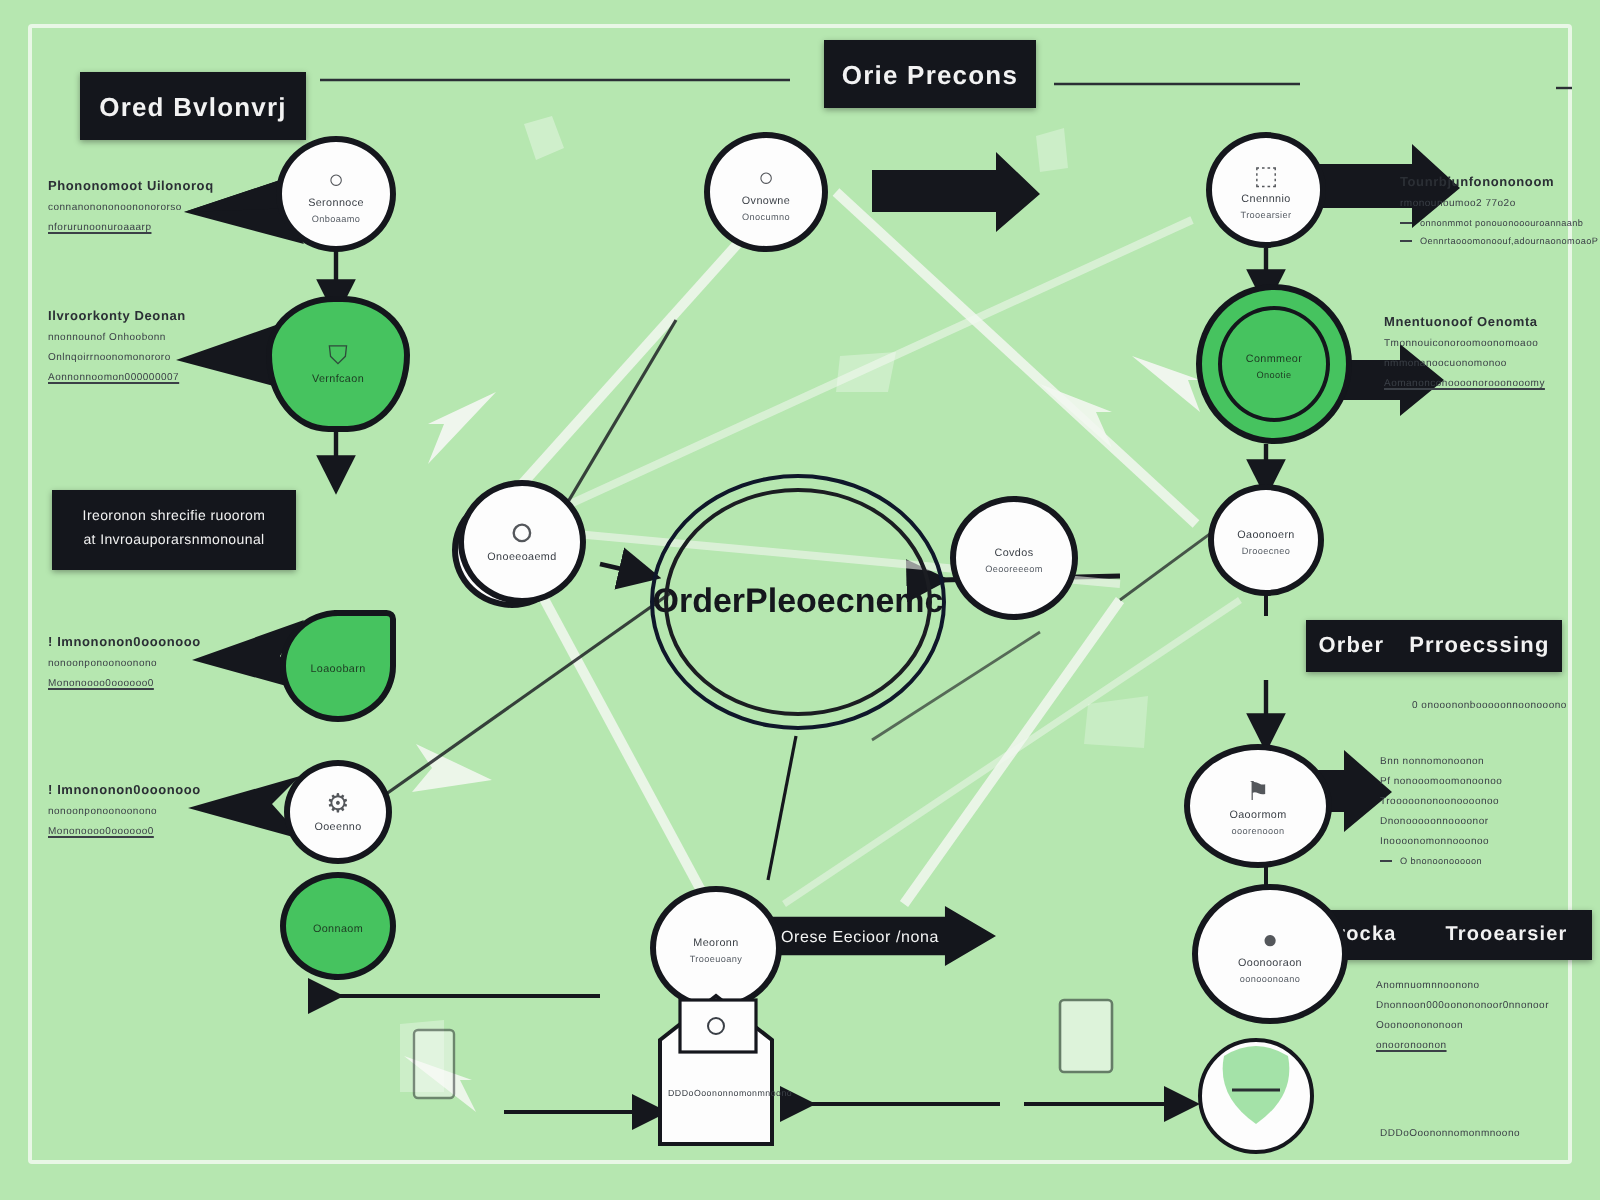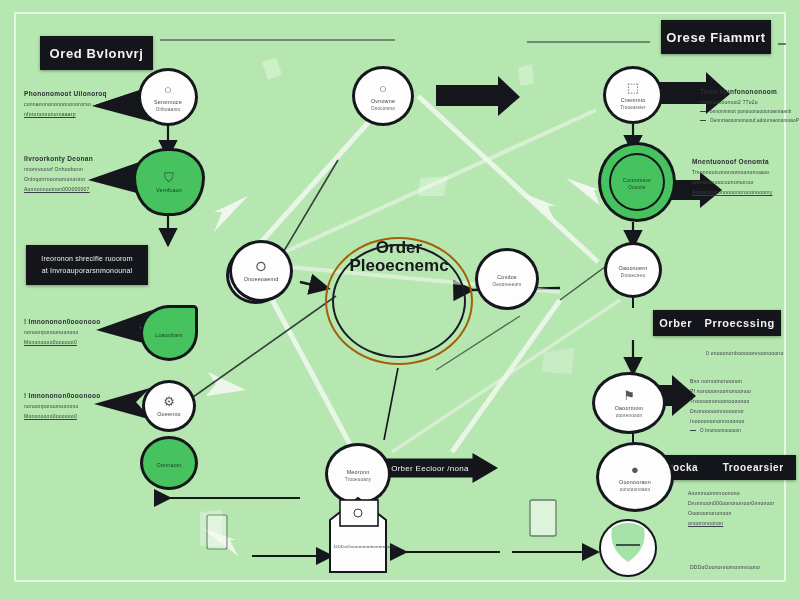--- a/index.html
+++ b/index.html
@@ -102,24 +102,24 @@
     position:absolute; left:8px; top:8px; right:8px; bottom:8px;
     border-radius:50%; border:2px solid #14161c;
   }
 
   
   #hub {
     position: absolute;
     left: 325px; top: 237px;
     width: 148px; height: 128px;
     border-radius: 50%;
-    border: 2px solid #a16207;
+    border: 2px solid #0f172a;
     box-sizing: border-box;
-    display: flex; flex-direction: column;
-    align-items: center; 
+    display: flex; 
+    align-items: center; justify-content: center;
   }
   #hub::before{
     content:"";
     position:absolute; left:5px; top:5px; right:5px; bottom:5px;
     border-radius:50%; border:2px solid #1b1d22;
   }
   #hub .l1 { font-size: 17px; font-weight: 700; color:#15171d; line-height:1.05; }
   #hub .l2 { font-size: 17px; font-weight: 700; color:#15171d; line-height:1.05; }
 
   
@@ -211,38 +211,38 @@
     <line x1="512" y1="552" x2="596" y2="552" stroke="#15171d" stroke-width="2" marker-end="url(#ah)"></line>
 
     <path d="M262 62 L276 58 L282 74 L268 80 Z" fill="#ffffff" opacity=".35"></path>
     <path d="M518 68 L532 64 L534 84 L520 86 Z" fill="#ffffff" opacity=".3"></path>
     <path d="M420 178 L448 176 L444 196 L418 196 Z" fill="#ffffff" opacity=".3"></path>
     <path d="M544 352 L574 348 L572 374 L542 372 Z" fill="#ffffff" opacity=".25"></path>
     <path d="M200 512 L222 510 L222 546 L200 546 Z" fill="#ffffff" opacity=".3"></path>
   </svg>
 
   <div class="chip hdr" id="chip-delivery">Ored Bvlonvrj</div>
-  <div class="chip hdr" id="chip-fulfil">Orese Fiammrt</div>
+  <div class="chip hdr" id="chip-records">Orie Precons</div>
 
   <div class="chip" id="chip-shipping">
     <span>Ireoronon shrecifie ruoorom</span>
     <span>at Invroauporarsnmonounal</span>
   </div>
 
   <div class="chip" id="chip-processing">
     <span>Orber</span>
     <span>Prroecssing</span>
   </div>
 
   <div class="chip" id="chip-orders">
     <span>Orocka</span>
     <span>Trooearsier</span>
   </div>
 
-  <div id="banner-arrow">Orber Eecioor /nona</div>
+  <div id="banner-arrow">Orese Eecioor /nona</div>
 
   <div id="hub">
     <div class="l1">Order</div>
     <div class="l2">Pleoecnemc</div>
   </div>
 
   <div class="node white" style="left:138px; top:68px; width:60px; height:58px;">
     <div class="glyph">○</div>
     <div class="t1">Seronnoce</div>
     <div class="t2">Onboaamo</div>

